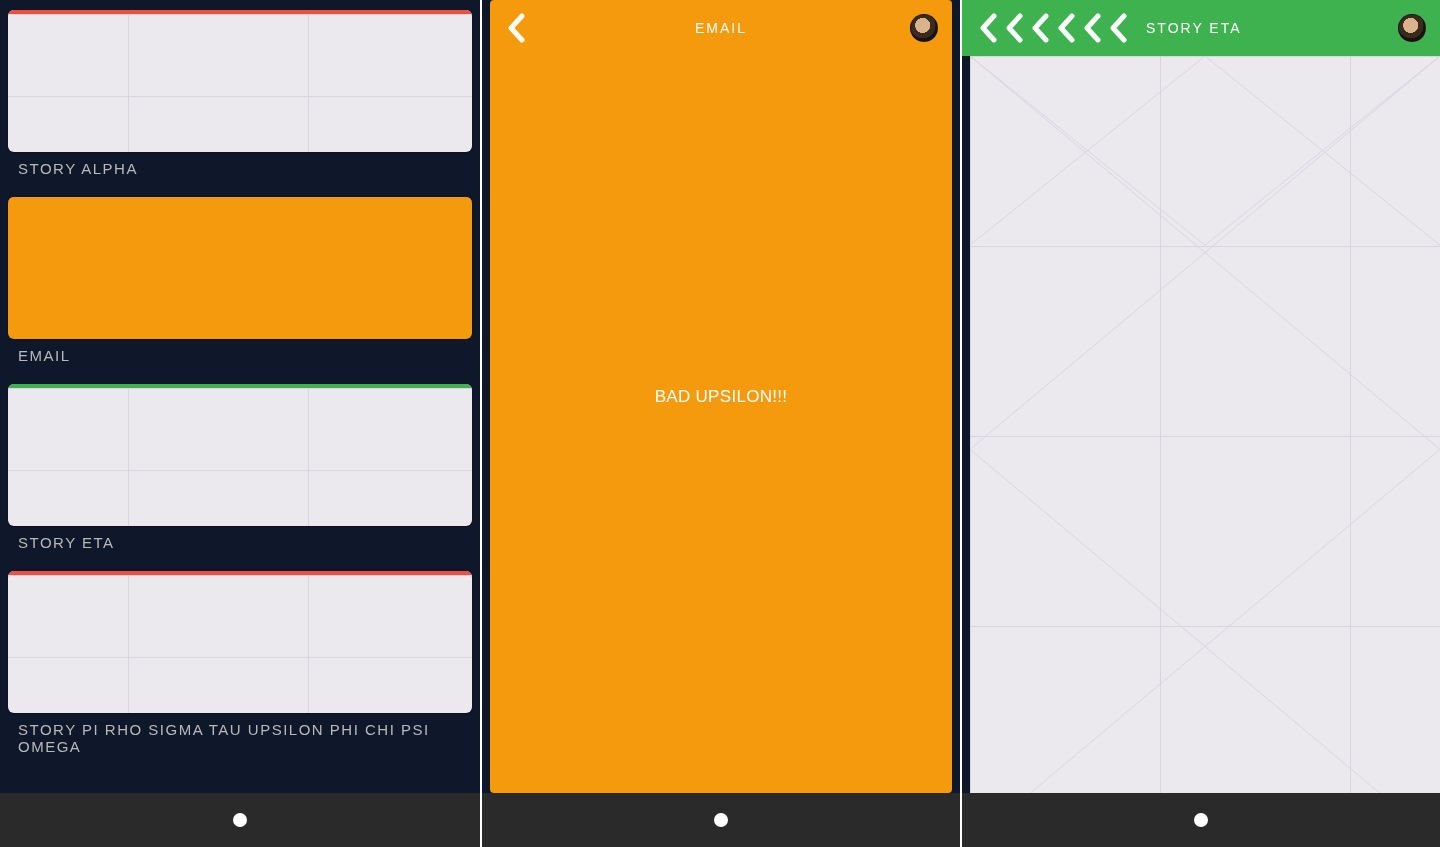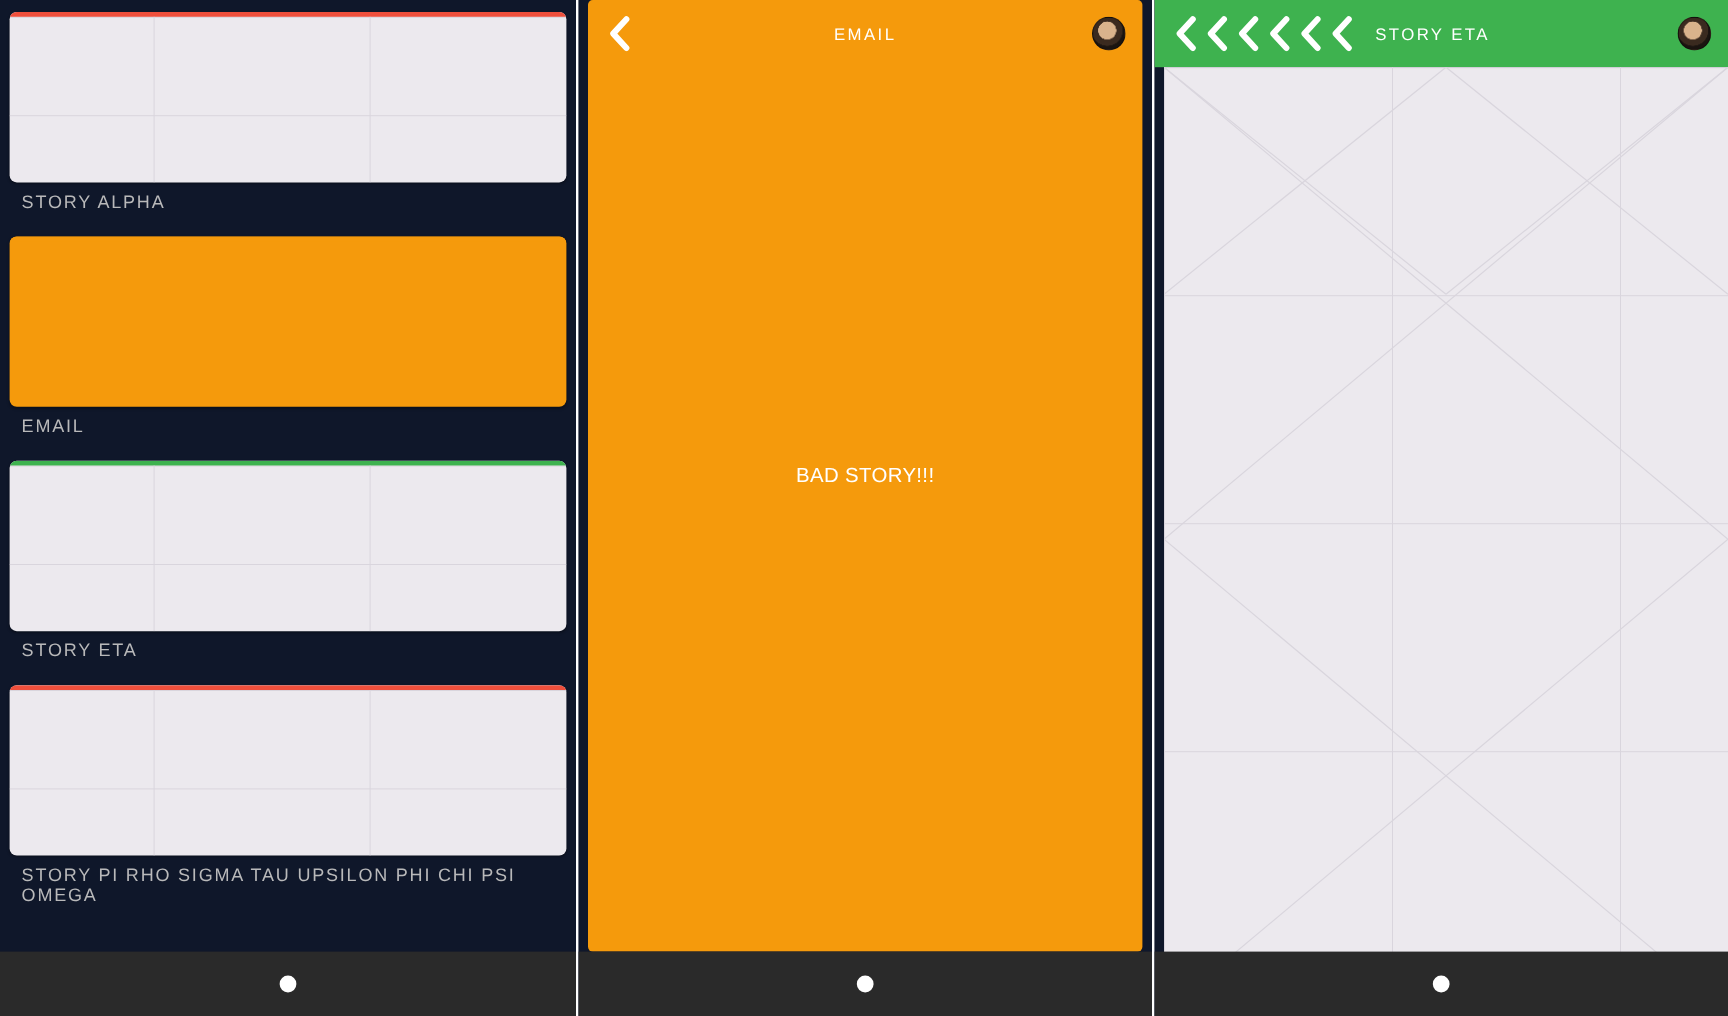--- a/index.html
+++ b/index.html
@@ -127,21 +127,21 @@
       <span class="back">
           <span class="chev">
             <svg viewBox="0 0 26 30">
               <path d="M18 3 L7 15 L18 27" fill="none" stroke="#fff" stroke-width="5" stroke-linecap="round" stroke-linejoin="round"></path>
             </svg>
           </span>
         </span>
       <span class="title">EMAIL</span>
       <span class="avatar"></span>
     </div>
-    <span>BAD STORY!!!</span>
+    <span>BAD UPSILON!!!</span>
   </div>
   <div class="navdot">
     <span class="dot"></span>
   </div>
 </div>
 
 <div class="panel right">
   <div class="appbar green" style="background:#3eb24f">
     <span class="back">
         <span class="chev">

